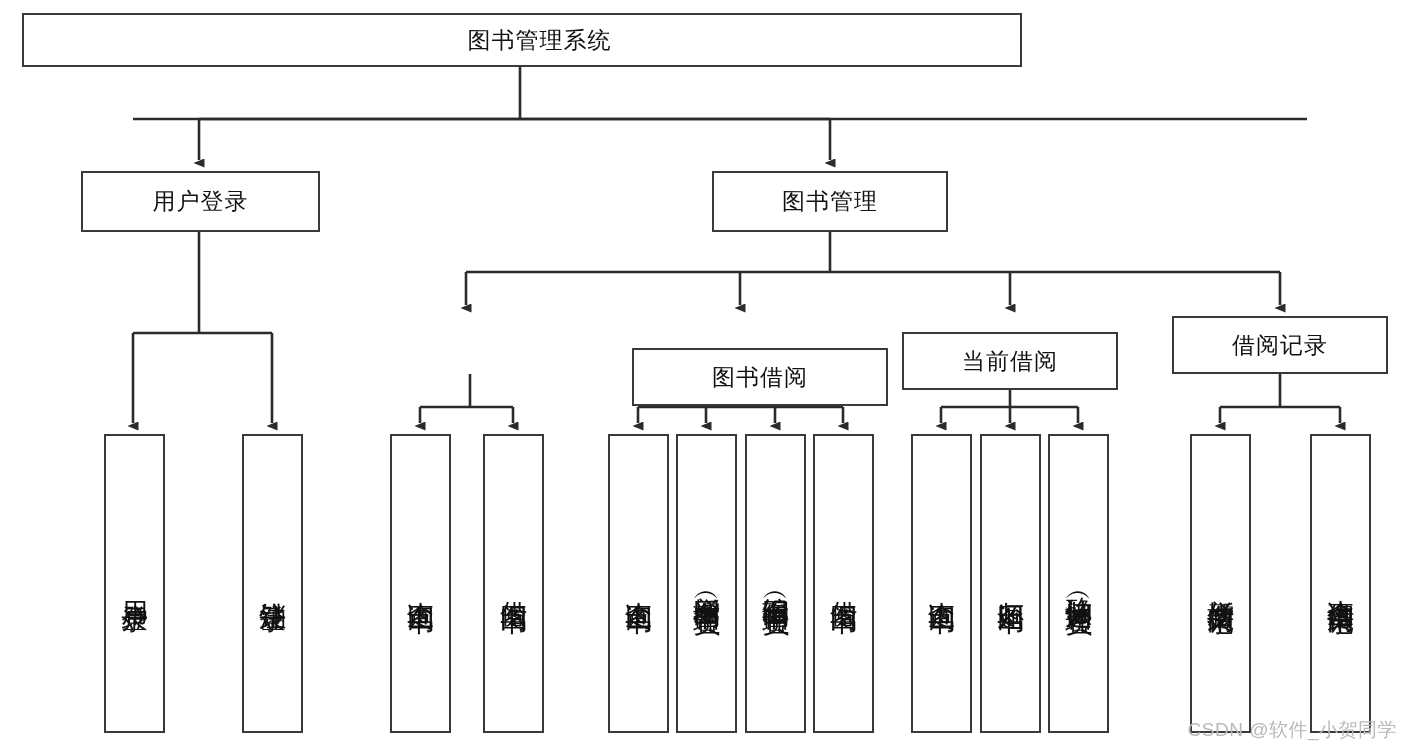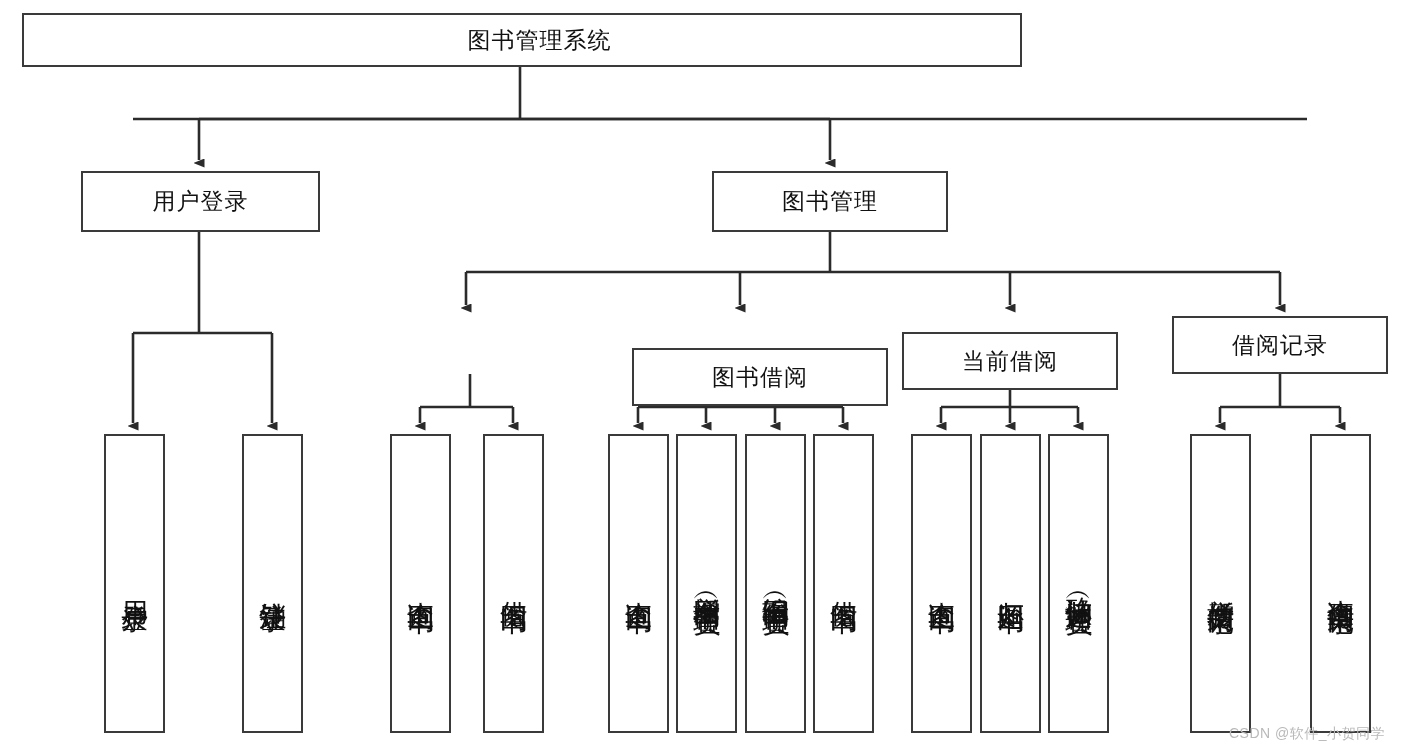--- a/index.html
+++ b/index.html
@@ -49,23 +49,23 @@
     text-align: center;
     padding: 4px 0;
   }
   .node-v .vtext {
     writing-mode: vertical-rl;
     text-orientation: upright;
     display: block;
   }
   .watermark {
     position: absolute;
-    right: 20px;
+    right: 8px;
     bottom: 4px;
-    font-size: 14px;
+    font-size: 19px;
     color: #b9b9b9;
     white-space: nowrap;
     z-index: 5;
     letter-spacing: 0.5px;
   }
 </style>
 </head>
 <body>
 
 <div id="canvas">

